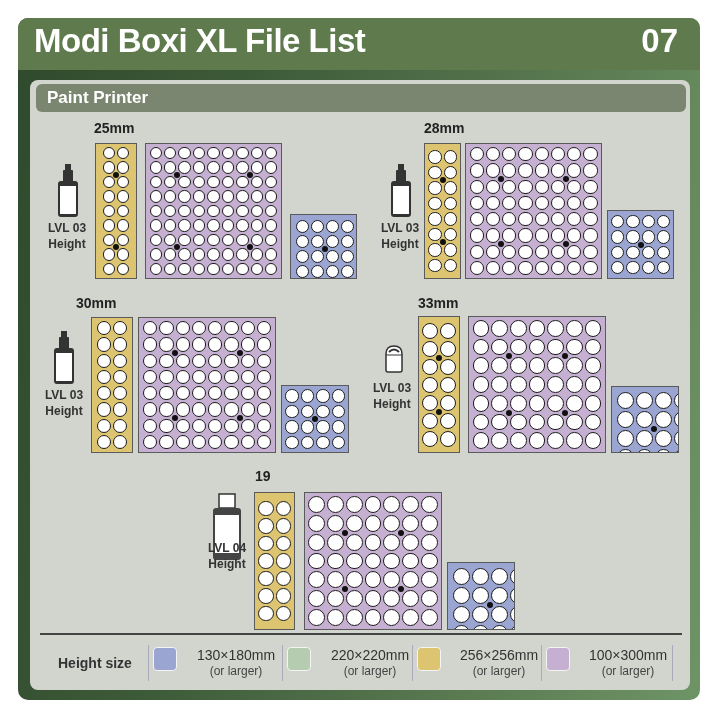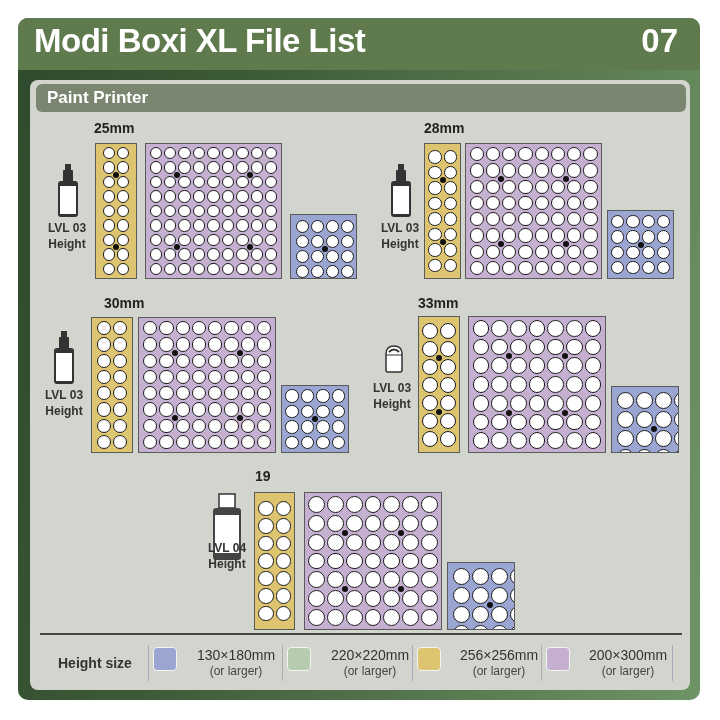--- a/index.html
+++ b/index.html
@@ -298,21 +298,21 @@
     <div class="hole" style="left: 18.25px; top: 34.5px; width: 13.25px; height: 13.25px;"></div>
     <div class="hole" style="left: 33.5px; top: 34.5px; width: 13.25px; height: 13.25px;"></div>
     <div class="hole" style="left: 48.75px; top: 34.5px; width: 13.25px; height: 13.25px;"></div>
     <div class="hole" style="left: 3px; top: 49.75px; width: 13.25px; height: 13.25px;"></div>
     <div class="hole" style="left: 18.25px; top: 49.75px; width: 13.25px; height: 13.25px;"></div>
     <div class="hole" style="left: 33.5px; top: 49.75px; width: 13.25px; height: 13.25px;"></div>
     <div class="hole" style="left: 48.75px; top: 49.75px; width: 13.25px; height: 13.25px;"></div>
     <div class="dot" style="left: 29.5px; top: 30.5px;"></div>
   </div>
 
-<div class="size-label" style="left:104px;top:295px;">30mm</div>
+<div class="size-label" style="left:76px;top:295px;">30mm</div>
 <svg class="bottle" style="left:52px;top:330px;" width="24" height="56" viewBox="0 0 24 56">
   <rect x="9" y="1" width="6" height="6" fill="#333"></rect>
   <rect x="7" y="7" width="10" height="12" rx="1" fill="#333"></rect>
   <rect x="2" y="18" width="20" height="36" rx="3" fill="#333"></rect>
   <rect x="4" y="23" width="16" height="28" fill="#fff"></rect>
 </svg>
 <div class="height-label" style="left:39px;top:387px;">
   <div>LVL 03</div>
   <div>Height</div>
 </div>
@@ -641,15 +641,15 @@
 <div class="legend-main" style="left:320px;">220×220mm</div>
 <div class="legend-sub" style="left:320px;">(or larger)</div>
 
 <div class="legend-sep" style="left:412px;"></div>
 <div class="swatch" style="left:417px;background:#dcc470;"></div>
 <div class="legend-main" style="left:449px;">256×256mm</div>
 <div class="legend-sub" style="left:449px;">(or larger)</div>
 
 <div class="legend-sep" style="left:541px;"></div>
 <div class="swatch" style="left:546px;background:#c6b0d2;"></div>
-<div class="legend-main" style="left:578px;">200×300mm</div>
+<div class="legend-main" style="left:578px;">100×300mm</div>
 <div class="legend-sub" style="left:578px;">(or larger)</div>
 <div class="legend-sep" style="left:672px;"></div>
 
 </body></html>

